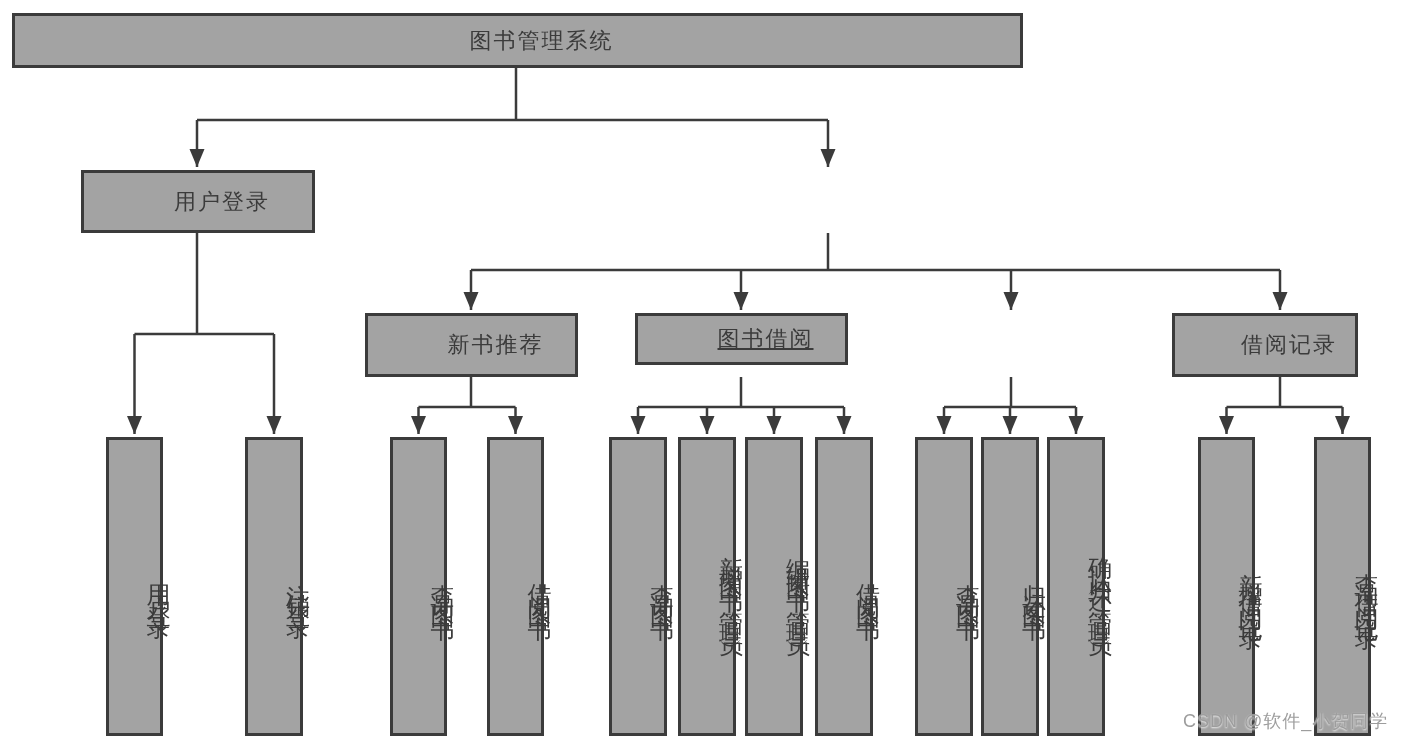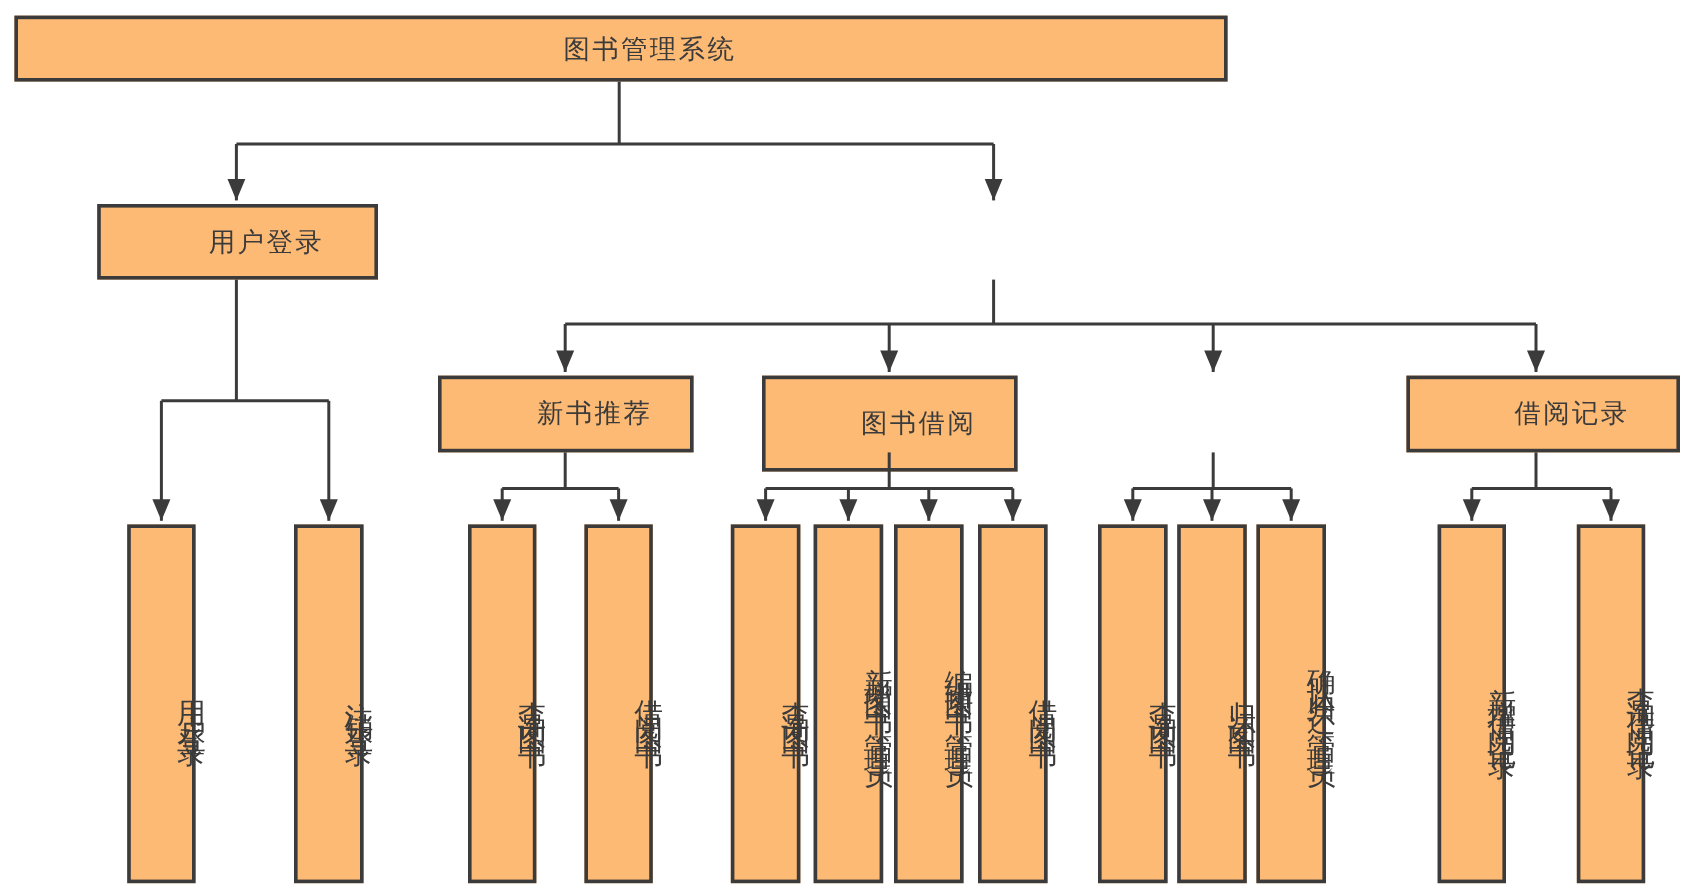--- a/index.html
+++ b/index.html
@@ -1,21 +1,21 @@
 <!DOCTYPE html>
 <html><head>
 <meta charset="utf-8">
 <style>
   html,body { margin:0; padding:0; background:#ffffff; }
   .canvas {
     position:relative; width:1405px; height:747px; background:#ffffff;
     font-family:"Liberation Sans", sans-serif; overflow:hidden;
   }
   .node {
-    position:absolute; box-sizing:border-box; background:#fdba74;
+    position:absolute; box-sizing:border-box; background:#a3a3a3;
     border:3px solid #3b3b3b; color:#3b3b3b;
     display:flex; align-items:center; justify-content:center;
     z-index:2; text-align:center;padding-left:48px;
   }
   .h { font-size:22px; letter-spacing:2px; }
   .v {
     writing-mode:vertical-rl; text-orientation:mixed;
     font-size:24px; letter-spacing:11px; line-height:1;
   }
   .wires { position:absolute; left:0; top:0; z-index:3; pointer-events:none; }
@@ -23,23 +23,23 @@
     position:absolute; left:1183px; top:709px; z-index:4;
     font-size:18px; letter-spacing:1px; color:#9d9d9d;
     text-shadow:0 1px 2px rgba(255,255,255,0.9);
     white-space:nowrap;
   }
   
   #n-root  { left:12px;   top:13px;  width:1011px; height:55px; }
   #n-l2-0  { left:81px;   top:170px; width:234px;  height:63px; }
   #n-l2-1  { left:711px;  top:170px; width:236px;  height:63px; }
   #n-l3-0  { left:365px;  top:313px; width:213px;  height:64px;text-align:right; }
-  #n-l3-1  { left:635px;  top:313px; width:213px;  height:80px; }
+  #n-l3-1  { left:635px;  top:313px; width:213px;  height:52px;text-decoration:underline; }
   #n-l3-2  { left:905px;  top:313px; width:213px;  height:64px; }
-  #n-l3-3  { left:1172px; top:313px; width:228px;  height:64px; }
+  #n-l3-3  { left:1172px; top:313px; width:186px;  height:64px; }
   .leaf    { top:437px; height:299px; }
   #f-g1-0 { left:106px;  width:57px; }
   #f-g1-1 { left:245px;  width:58px; }
   #f-g2-0 { left:390px;  width:57px; }
   #f-g2-1 { left:487px;  width:57px; }
   #f-g3-0 { left:609px;  width:58px; }
   #f-g3-1 { left:678px;  width:58px; }
   #f-g3-2 { left:745px;  width:58px; }
   #f-g3-3 { left:815px;  width:58px; }
   #f-g4-0 { left:915px;  width:58px; }
@@ -122,14 +122,15 @@
       <line x1="1010" y1="407" x2="1010" y2="434" marker-end="url(#ah)"></line>
       <line x1="1076" y1="407" x2="1076" y2="434" marker-end="url(#ah)"></line>
 
       <path d="M1280,377 V407"></path>
       <path d="M1226.5,407 H1342.5"></path>
       <line x1="1226.5" y1="407" x2="1226.5" y2="434" marker-end="url(#ah)"></line>
       <line x1="1342.5" y1="407" x2="1342.5" y2="434" marker-end="url(#ah)"></line>
     </g>
   </svg>
 
+  <div class="watermark">CSDN @软件_小贺同学</div>
 
 </div>
 
 </body></html>

